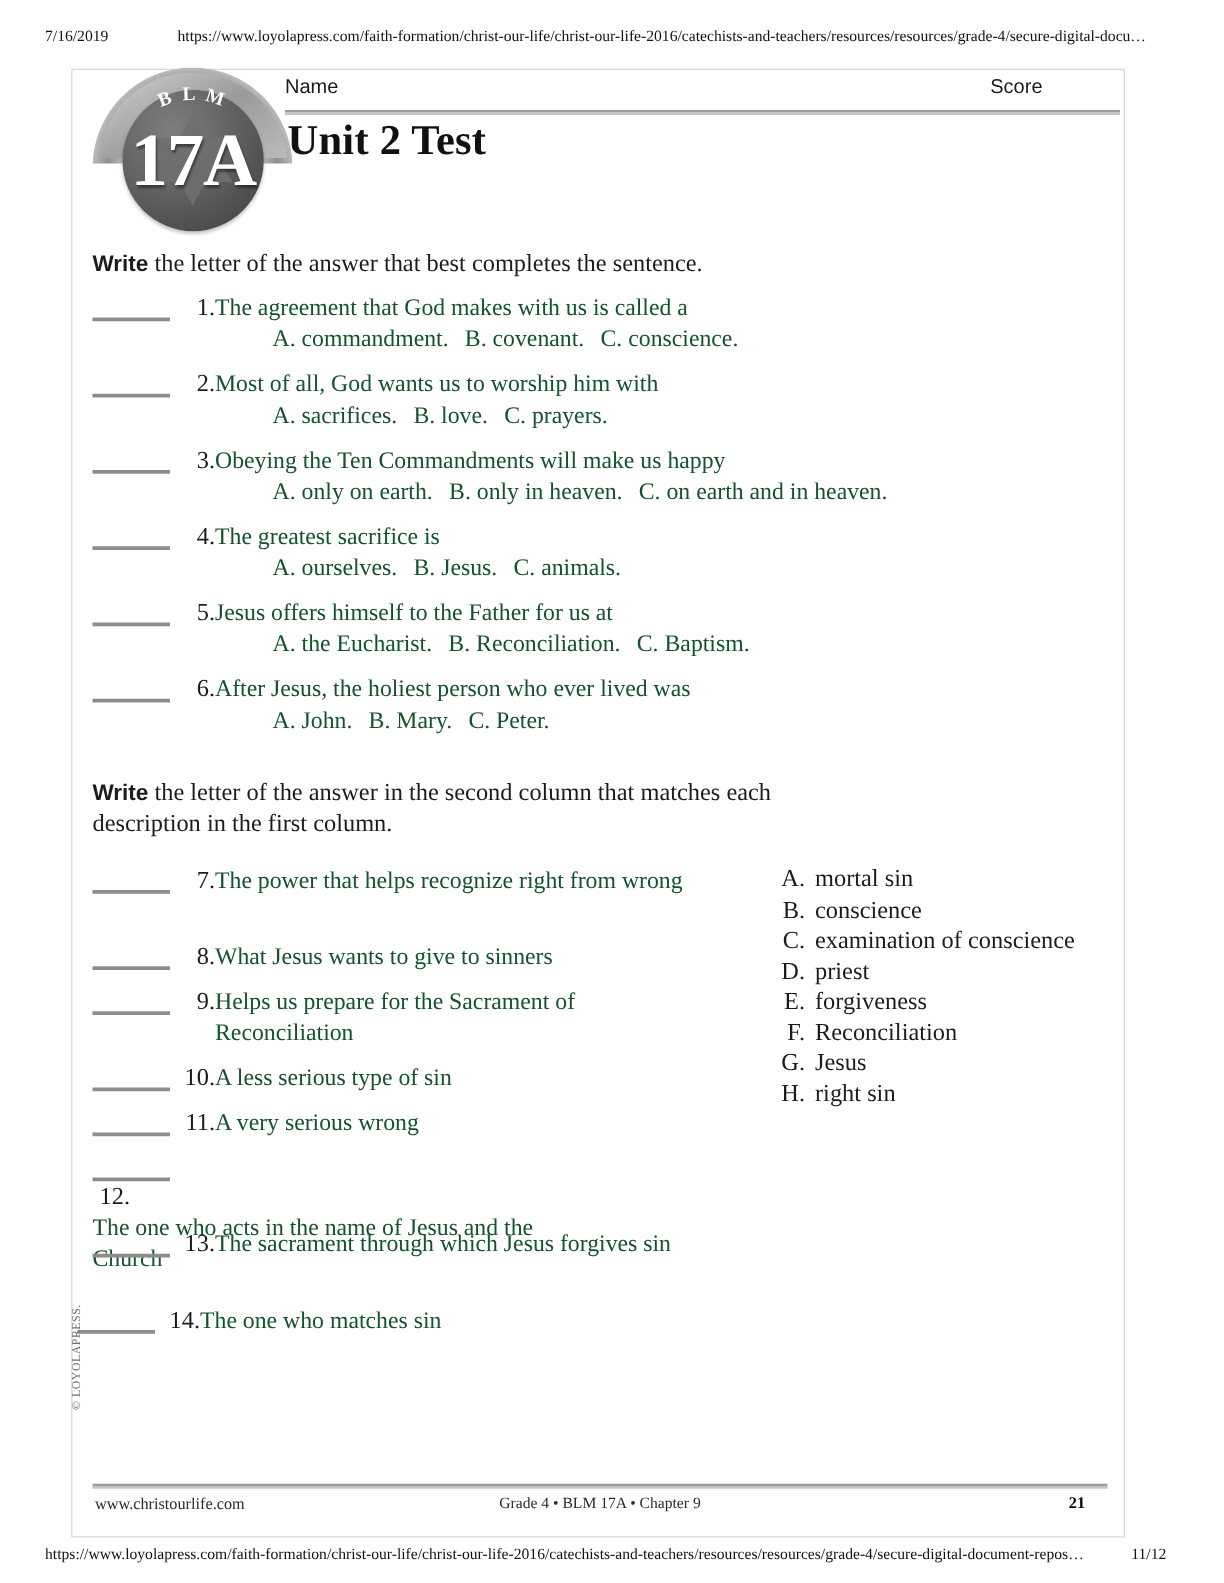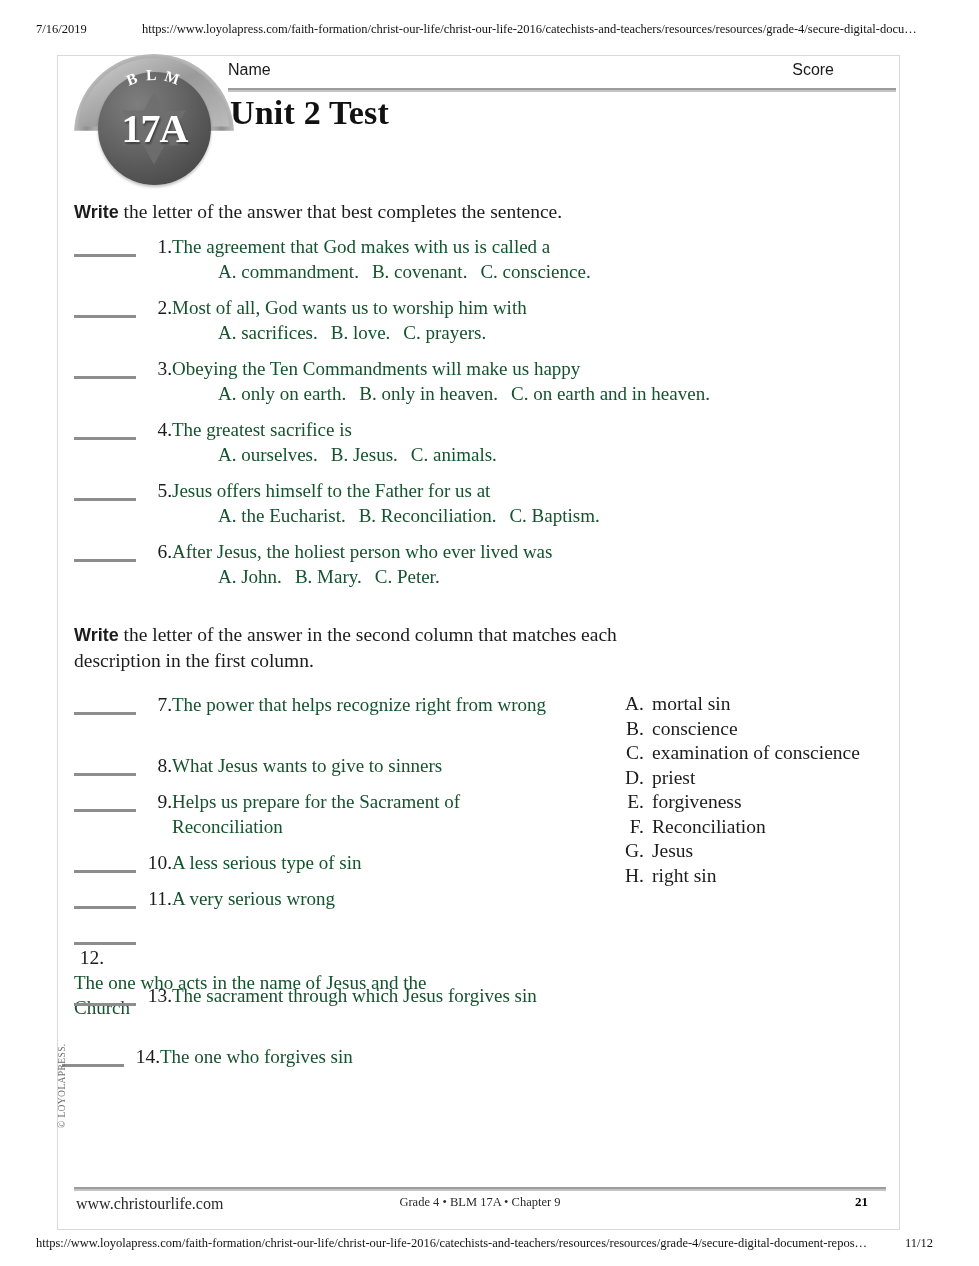--- a/index.html
+++ b/index.html
@@ -154,21 +154,21 @@
     left: 24px;
     top: 18px;
     width: 113px;
     height: 113px;
     display: flex;
     align-items: center;
     justify-content: center;
     color: #ffffff;
     font-family: "Liberation Serif", serif;
     font-weight: bold;
-    font-size: 40px;
+    font-size: 60px;
     letter-spacing: -1px;
     text-shadow: 1px 2px 2px rgba(0,0,0,.45);
   }
 
   
   .namebar {
     position: absolute;
     left: 170px;
     top: 5px;
     width: 668px;
@@ -312,21 +312,21 @@
     top: 0;
     width: 812px;
     height: 4px;
     background: linear-gradient(#9c9c9c, #9c9c9c 50%, #c4c4c4 50%, #c4c4c4);
   }
   .sheet-footer .sf-left {
     position: absolute;
     left: 2px;
     top: 8px;
     font-family: "Liberation Serif", serif;
-    font-size: 16px;
+    font-size: 13px;
     color: #2a2a2a;
   }
   .sheet-footer .sf-center {
     position: absolute;
     left: 0;
     right: 0;
     top: 8px;
     text-align: center;
     font-family: "Liberation Serif", serif;
     font-size: 12.5px;
@@ -467,21 +467,21 @@
         <div class="qbody" style="max-width: 400px;">The one who acts in the name of Jesus and the Church</div>
       </div>
       <div class="q" style="left: 16px; top: 927px; width: 530px;">
         <span class="blank"></span>
         <span class="qnum">13.</span>
         <div class="qbody" style="max-width: 400px;">The sacrament through which Jesus forgives sin</div>
       </div>
       <div class="q" style="left: 4px; top: 988px; width: 530px;">
         <span class="blank"></span>
         <span class="qnum">14.</span>
-        <div class="qbody" style="max-width: 400px;">The one who forgives sin</div>
+        <div class="qbody" style="max-width: 400px;">The one who matches sin</div>
       </div>
     </div>
 
   <div class="bank" id="bank">
       <div class="row">
         <span class="bl">A.</span>
         <span>mortal sin</span>
       </div>
       <div class="row">
         <span class="bl">B.</span>

